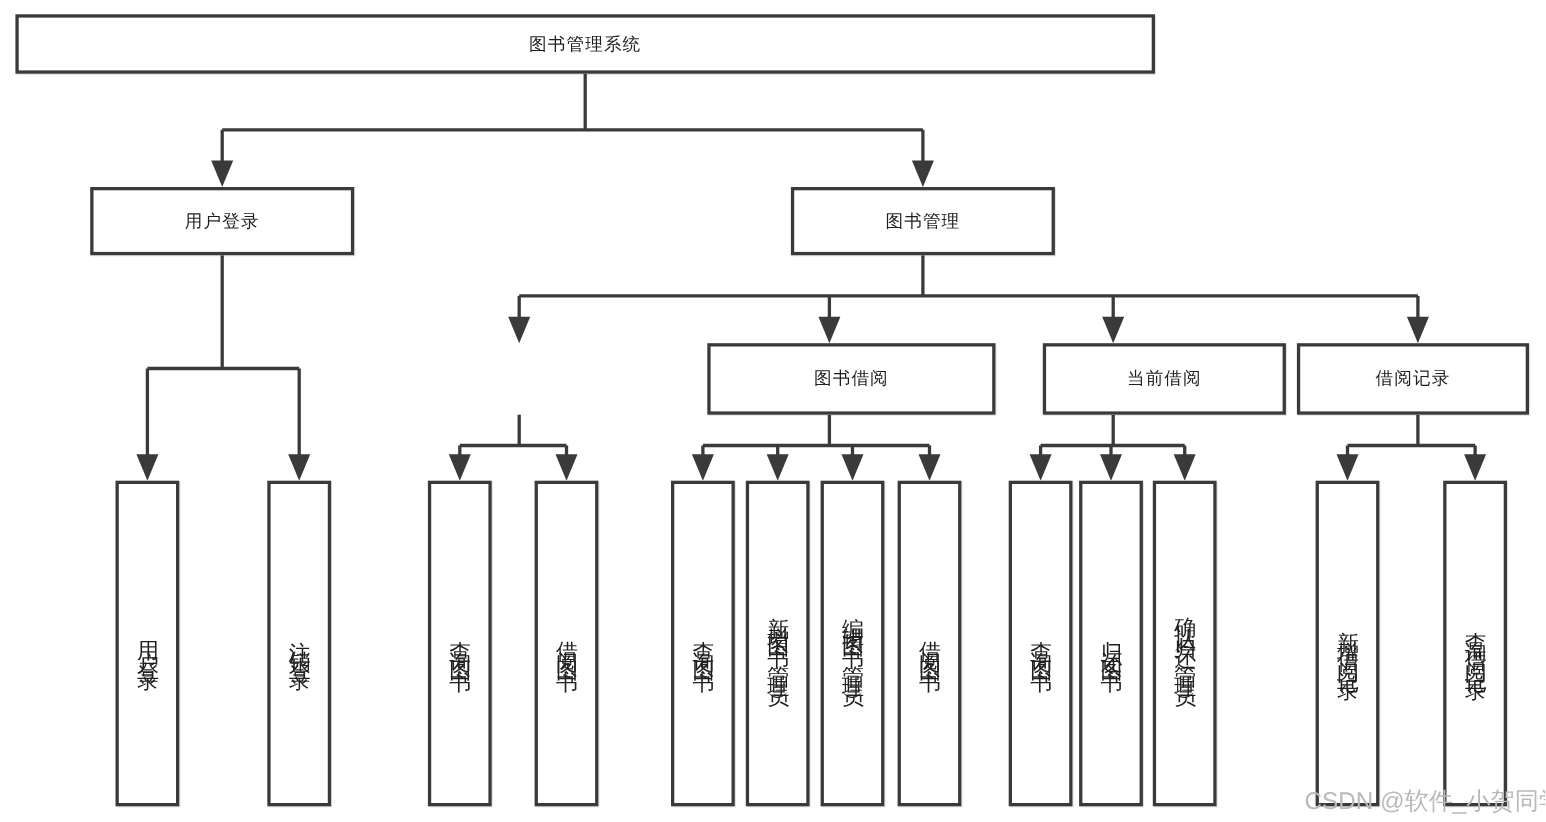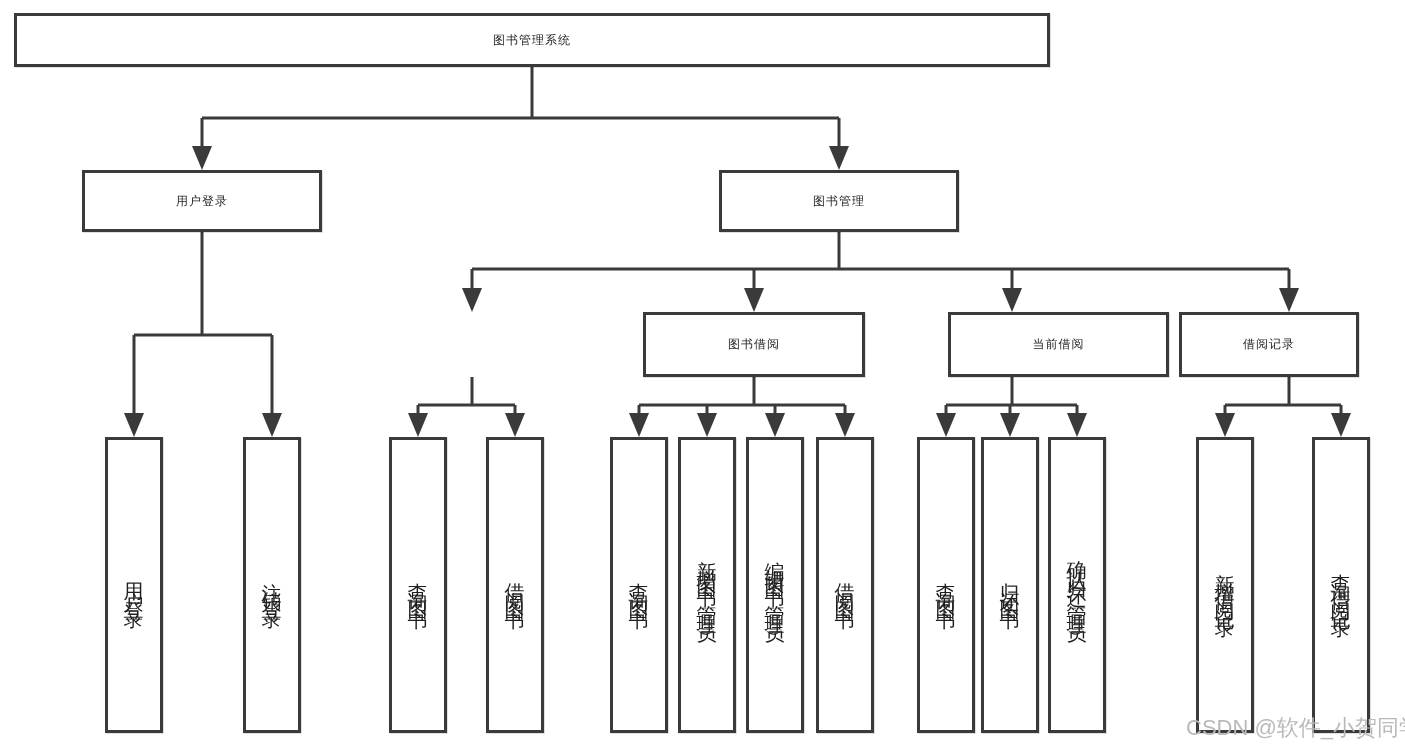--- a/index.html
+++ b/index.html
@@ -25,21 +25,21 @@
     box-sizing: border-box;
     background: #ffffff;
     border: 3px solid #3a3a3a;
     display: flex;
     align-items: center;
     justify-content: center;
     z-index: 2;
     box-shadow: 1px 1px 0 rgba(0,0,0,0.12);
   }
   .hlabel {
-    font-size: 12px;
+    font-size: 16px;
     color: #1f1f1f;
     letter-spacing: 1px;
     white-space: nowrap;
   }
   .leaf {
     position: absolute;
     top: 437px;
     width: 58px;
     height: 296px;
     box-sizing: border-box;
@@ -148,27 +148,27 @@
     <span class="hlabel">图书管理系统</span>
   </div>
 
   <div class="node" style="left:82px; top:170px; width:240px; height:62px;">
     <span class="hlabel">用户登录</span>
   </div>
   <div class="node" style="left:719px; top:170px; width:240px; height:62px;">
     <span class="hlabel">图书管理</span>
   </div>
 
-  <div class="node" style="left:643px; top:312px; width:222px; height:65px;">
+  <div class="node" style="left:643px; top:312px; width:262px; height:65px;">
     <span class="hlabel">图书借阅</span>
   </div>
   <div class="node" style="left:948px; top:312px; width:221px; height:65px;">
     <span class="hlabel">当前借阅</span>
   </div>
-  <div class="node" style="left:1179px; top:312px; width:180px; height:65px;">
+  <div class="node" style="left:1179px; top:312px; width:211px; height:65px;">
     <span class="hlabel">借阅记录</span>
   </div>
 
   <div class="leaf" style="left:105px;">
     <span class="vlabel">用户登录</span>
   </div>
   <div class="leaf" style="left:243px;">
     <span class="vlabel">注销登录</span>
   </div>
 

